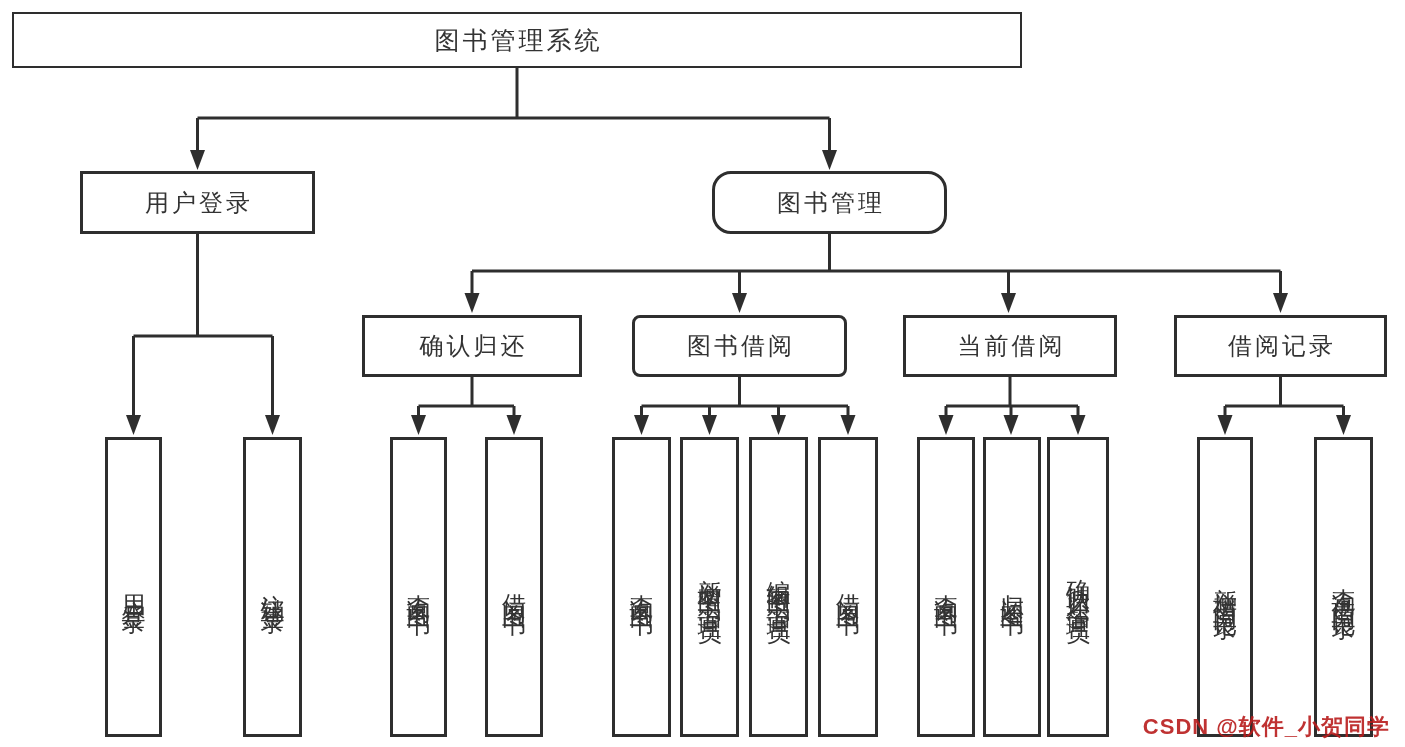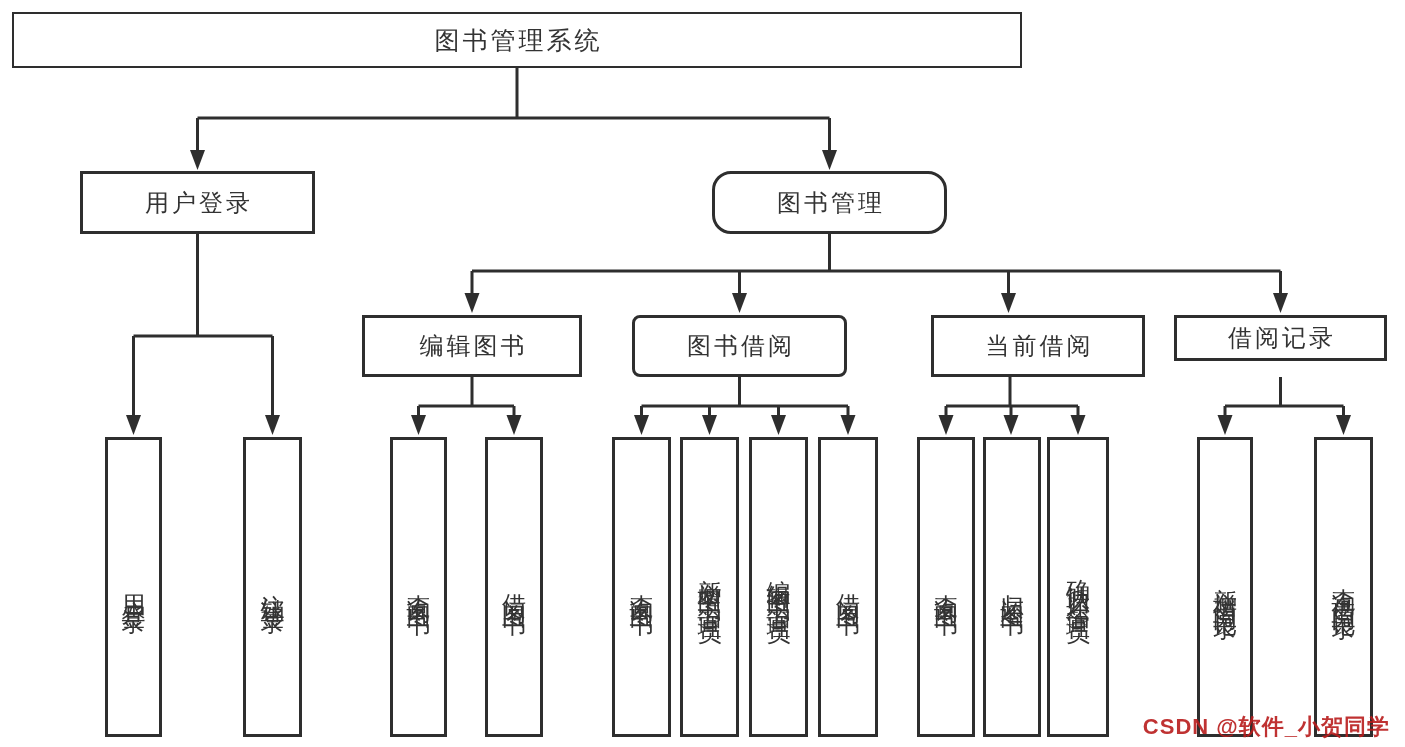--- a/index.html
+++ b/index.html
@@ -19,22 +19,22 @@
     display:flex;align-items:center;justify-content:center;
     color:#333333;
   }
   .hlabel{font-size:24px;letter-spacing:3px;text-indent:3px;white-space:nowrap;}
   .n-root{left:12px;top:12px;width:1010px;height:56px;border-width:2px;}
   .n-root .hlabel{font-size:25px;}
   .n-user-login{left:80px;top:171px;width:235px;height:63px;}
   .n-book-mgmt{left:712px;top:171px;width:235px;height:63px;border-radius:19px;}
   .n-l3-0{left:362px;top:315px;width:220px;height:62px;}
   .n-l3-1{left:632px;top:315px;width:215px;height:62px;border-radius:8px;}
-  .n-l3-2{left:931px;top:315px;width:214px;height:62px;}
-  .n-l3-3{left:1174px;top:315px;width:213px;height:46px;}
+  .n-l3-2{left:903px;top:315px;width:214px;height:62px;}
+  .n-l3-3{left:1174px;top:315px;width:213px;height:62px;}
   .vbox{top:437px;height:300px;}
   .vbox .vlabel{
     writing-mode:vertical-rl;text-orientation:mixed;
     font-size:24px;line-height:1;letter-spacing:6px;
   }
   .n-leaf-0{left:105px;width:57px;}
   .n-leaf-1{left:243px;width:59px;}
   .n-leaf-2{left:390px;width:57px;}
   .n-leaf-3{left:485px;width:58px;}
   .n-leaf-4{left:612px;width:59px;}
@@ -106,21 +106,21 @@
   </div>
 
   <div class="node n-user-login">
     <span class="hlabel">用户登录</span>
   </div>
   <div class="node n-book-mgmt">
     <span class="hlabel">图书管理</span>
   </div>
 
   <div class="node n-l3-0">
-    <span class="hlabel">编辑图书</span>
+    <span class="hlabel">确认归还</span>
   </div>
   <div class="node n-l3-1">
     <span class="hlabel">图书借阅</span>
   </div>
   <div class="node n-l3-2">
     <span class="hlabel">当前借阅</span>
   </div>
   <div class="node n-l3-3">
     <span class="hlabel">借阅记录</span>
   </div>

